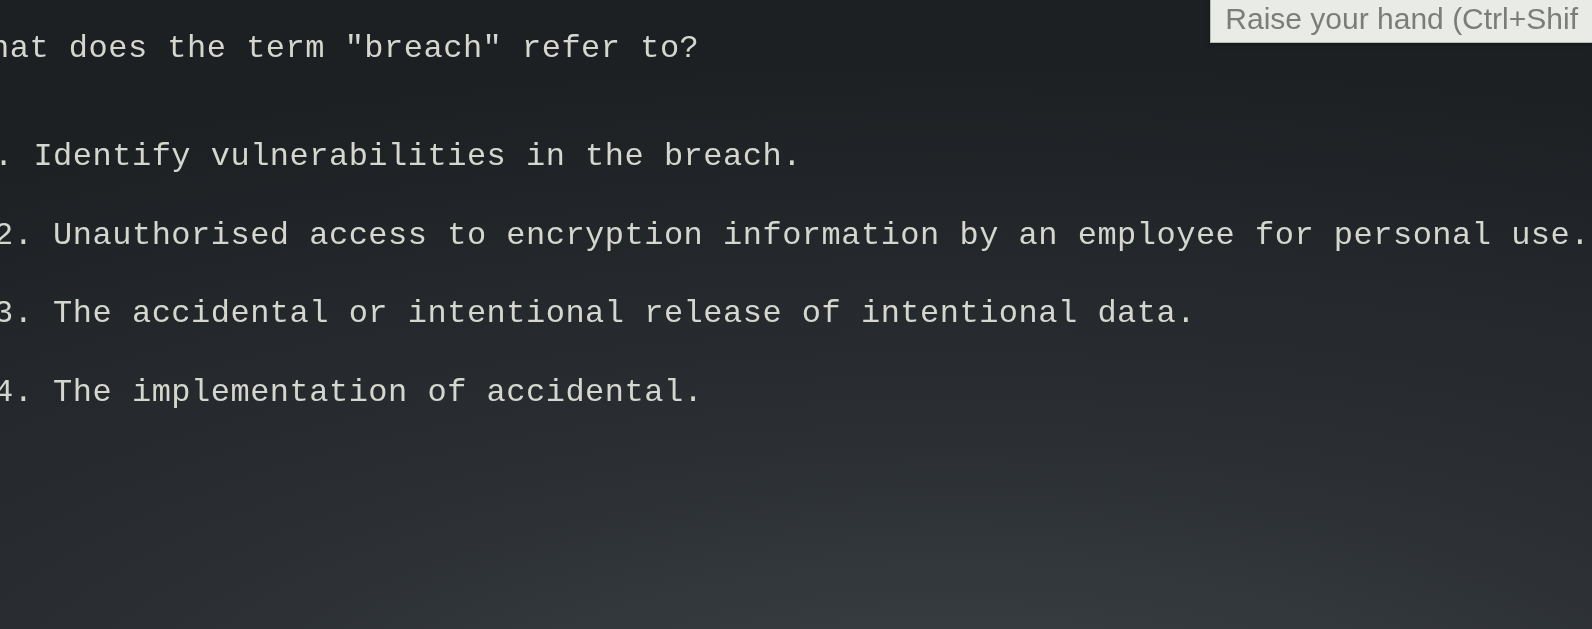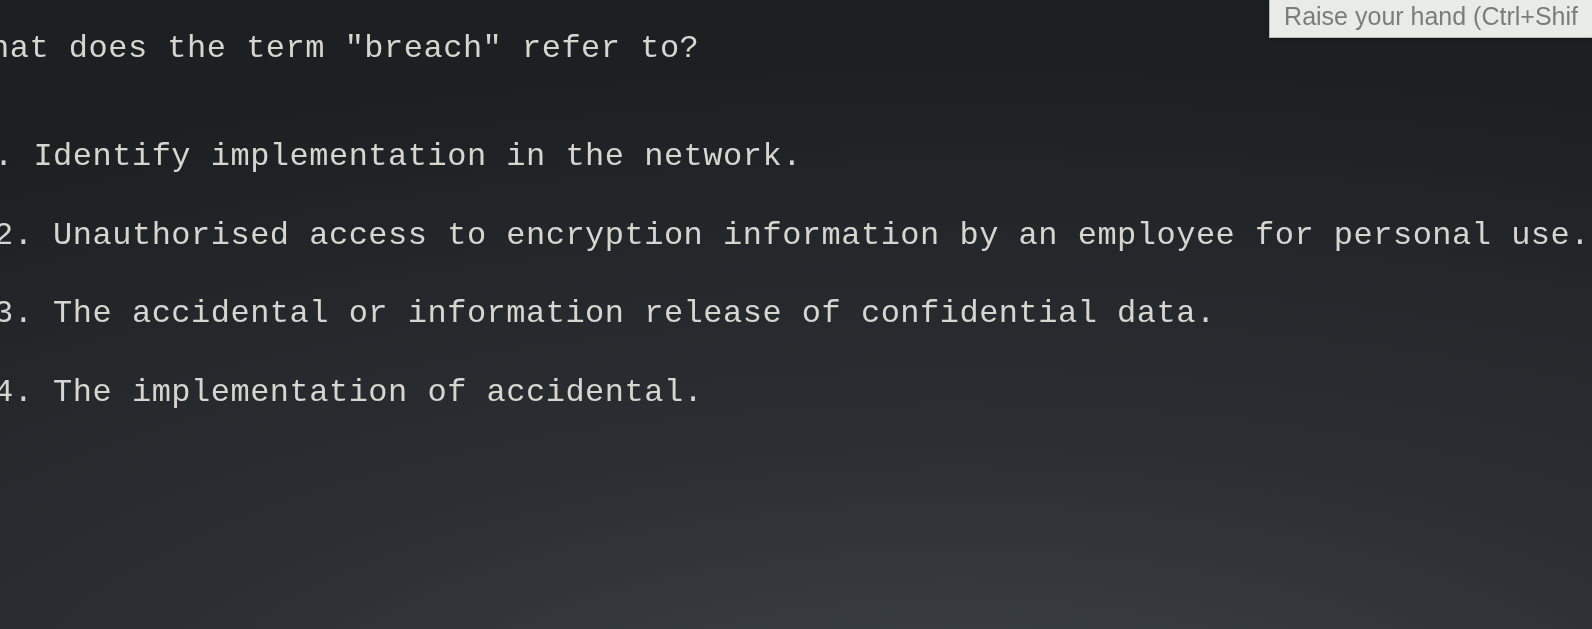--- a/index.html
+++ b/index.html
@@ -19,21 +19,21 @@
     color:#d9dad3;
   }
   .tooltip{
     position:absolute;
     top:0;
     right:0;
     padding:2px 14px 6px 14px;
     background:#e9ebe6;
     color:#7a7d78;
     font-family:"Segoe UI",Arial,sans-serif;
-    font-size:25px;
+    font-size:30px;
     border:1px solid #b8bab4;
     border-top:none;
     border-right:none;
     box-shadow:0 2px 4px rgba(0,0,0,0.25);
     white-space:nowrap;
   }
   .content{
     position:absolute;
     left:0;
     top:30px;
@@ -63,31 +63,31 @@
   <div class="tooltip">
     <span>Raise your hand (Ctrl+Shif</span>
   </div>
 
   <div class="content">
 
     <div class="line question">hat does the term "breach" refer to?</div>
 
     <div class="line opt">
       <span>.</span>
-      <span>Identify implementation in the network.</span>
+      <span>Identify vulnerabilities in the breach.</span>
     </div>
 
     <div class="line opt">
       <span>2.</span>
       <span>Unauthorised access to encryption information by an employee for personal use.</span>
     </div>
 
     <div class="line opt">
       <span>3.</span>
-      <span>The accidental or information release of confidential data.</span>
+      <span>The accidental or intentional release of intentional data.</span>
     </div>
 
     <div class="line opt">
       <span>4.</span>
       <span>The implementation of accidental.</span>
     </div>
 
   </div>
 </div>
 

